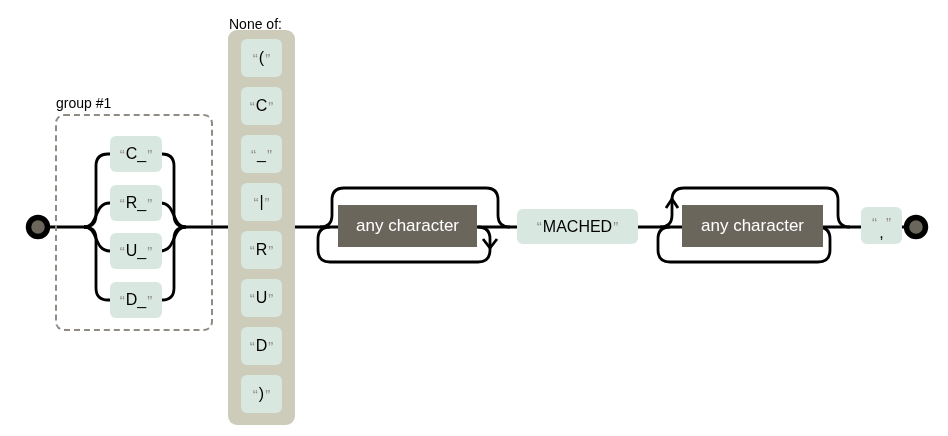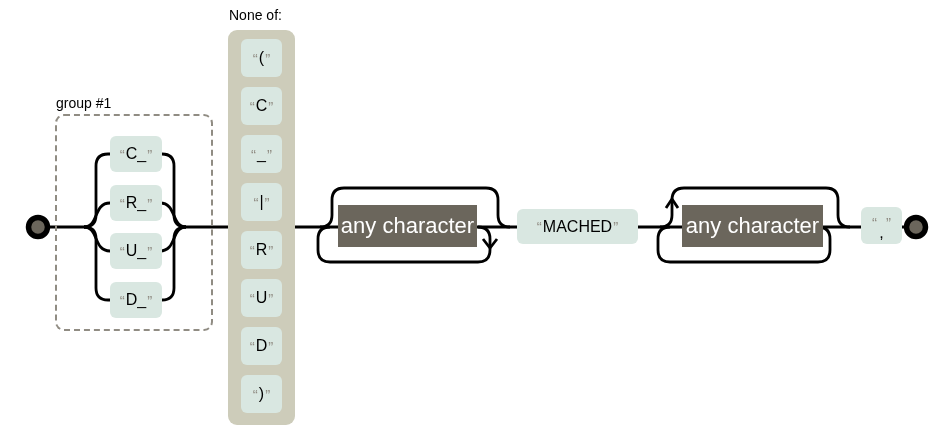--- a/index.html
+++ b/index.html
@@ -67,21 +67,21 @@
   }
   .lit .q { color: var(--muted); font-size: 15px; }
   .lit .q.open { margin-right: 1px; }
   .lit .q.close { margin-left: 1px; }
   .dark-box {
     position: absolute;
     background: var(--dark-fill);
     display: flex;
     align-items: center;
     justify-content: center;
-    font-size: 22px;
+    font-size: 17px;
     color: var(--dark-text);
     white-space: nowrap;
   }
   .comma-box { flex-direction: column; line-height: 10px; padding-top: 4px; }
   .comma-box .quote-row { display: flex; gap: 7px; }
   .comma-box .char-row { font-size: 16px; }
 </style>
 </head>
 <body>
 
@@ -123,21 +123,21 @@
   <div class="lit" style="left:110px; top:185px; width:52px; height:36px;">
     <span class="q open">“</span><span>R_</span><span class="q close">”</span>
   </div>
   <div class="lit" style="left:110px; top:233px; width:52px; height:36px;">
     <span class="q open">“</span><span>U_</span><span class="q close">”</span>
   </div>
   <div class="lit" style="left:110px; top:282px; width:52px; height:36px;">
     <span class="q open">“</span><span>D_</span><span class="q close">”</span>
   </div>
 
-  <div class="label" style="left:229px; top:7px;">None of:</div>
+  <div class="label" style="left:229px; top:16px;">None of:</div>
   <div class="charset-box" style="left:228px; top:30px; width:67px; height:395px;"></div>
 
   <div class="lit" style="left:241px; top:39px; width:41px; height:38px;">
     <span class="q open">“</span><span>(</span><span class="q close">”</span>
   </div>
   <div class="lit" style="left:241px; top:87px; width:41px; height:38px;">
     <span class="q open">“</span><span>C</span><span class="q close">”</span>
   </div>
   <div class="lit" style="left:241px; top:135px; width:41px; height:38px;">
     <span class="q open">“</span><span>_</span><span class="q close">”</span>

